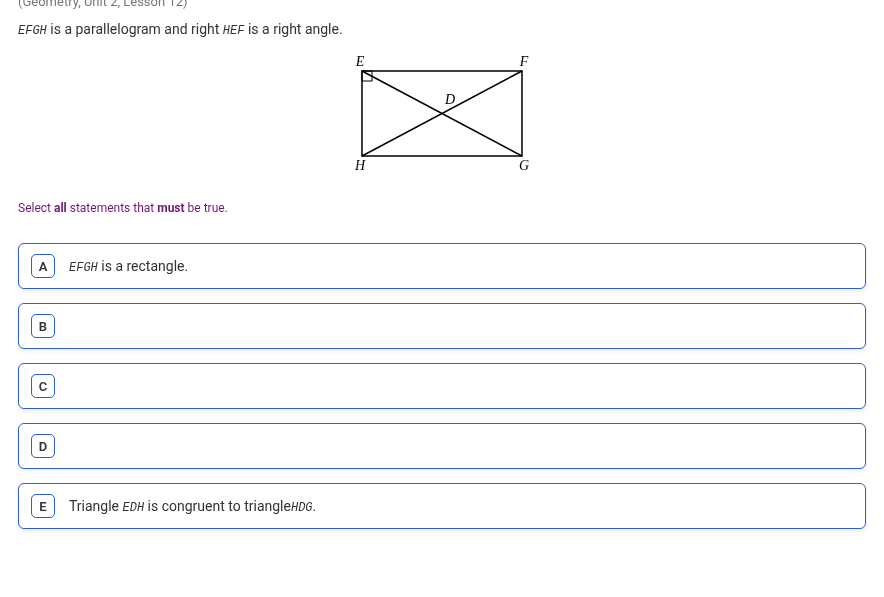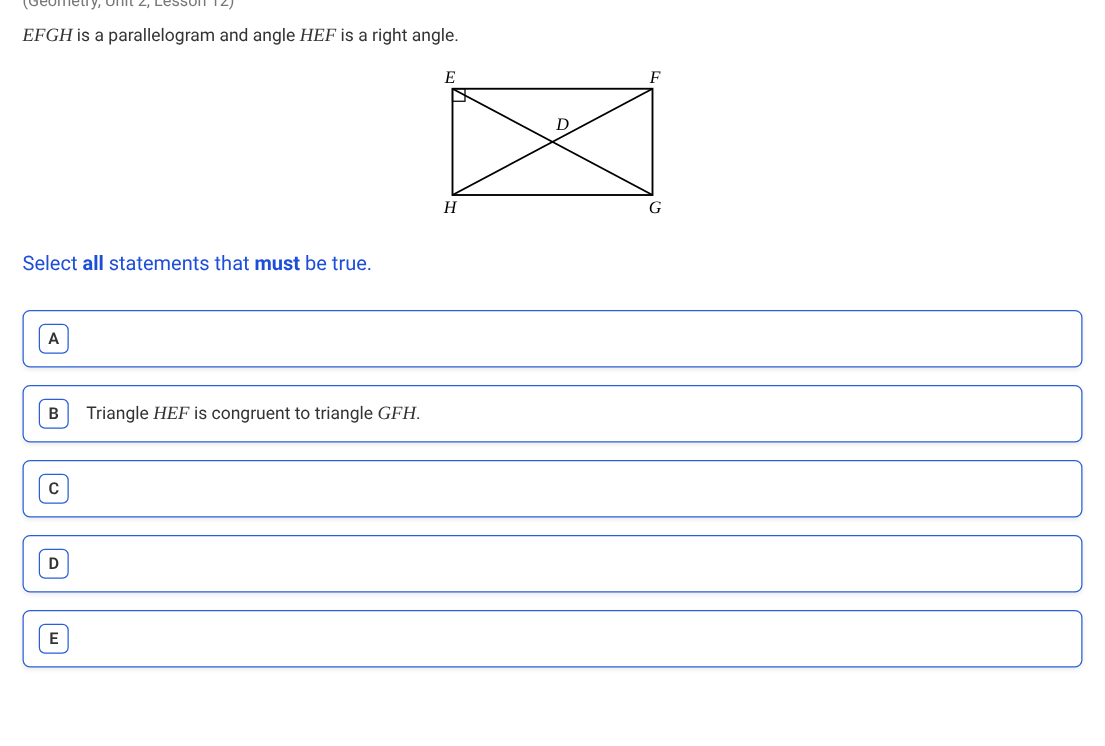--- a/index.html
+++ b/index.html
@@ -19,31 +19,31 @@
     margin-top: -6px;
     margin-bottom: 12px;
   }
   .problem-text {
     font-size: 14px;
     color: #333;
     margin-bottom: 18px;
   }
   .mathit {
     font-style: italic;
-    font-family: Liberation Serif, serif;
-    font-size: 15px;
+    font-family: Liberation Mono, monospace;
+    font-size: 12px;
   }
   .figure-wrap {
     display: flex;
     justify-content: center;
     margin-bottom: 25px;
   }
   .instruction {
-    font-size: 16px;
-    color: #1d4ed8;
+    font-size: 12px;
+    color: #701a75;
     margin-bottom: 28px;
   }
   .options {
     display: flex;
     flex-direction: column;
     gap: 14px;
   }
   .option {
     border: 1px solid #2a5fd6;
     border-radius: 6px;
@@ -73,21 +73,21 @@
     color: #333;
   }
   .bold { font-weight: 700; }
 </style>
 </head>
 <body>
 
 <div class="breadcrumb">(Geometry, Unit 2, Lesson 12)</div>
 
 <div class="problem-text">
-  <span class="mathit">EFGH</span><span> is a parallelogram and angle </span><span class="mathit">HEF</span><span> is a right angle.</span>
+  <span class="mathit">EFGH</span><span> is a parallelogram and right </span><span class="mathit">HEF</span><span> is a right angle.</span>
 </div>
 
 <div class="figure-wrap">
   <svg width="200" height="120" viewBox="0 0 200 120">
 
     <rect x="20" y="15" width="160" height="85" fill="none" stroke="#000" stroke-width="1.5"></rect>
 
     <line x1="20" y1="15" x2="180" y2="100" stroke="#000" stroke-width="1.5"></line>
     <line x1="20" y1="100" x2="180" y2="15" stroke="#000" stroke-width="1.5"></line>
 
@@ -102,27 +102,28 @@
 </div>
 
 <div class="instruction">
   <span>Select </span><span class="bold">all</span><span> statements that </span><span class="bold">must</span><span> be true.</span>
 </div>
 
 <div class="options">
 
 <div class="option">
       <div class="option-letter">A</div>
+      <div class="option-text"><span class="mathit">EFGH</span><span> is a rectangle.</span></div>
     </div>
     <div class="option">
       <div class="option-letter">B</div>
-      <div class="option-text"><span>Triangle </span><span class="mathit">HEF</span><span> is congruent to triangle </span><span class="mathit">GFH</span><span>.</span></div>
     </div>
     <div class="option">
       <div class="option-letter">C</div>
     </div>
     <div class="option">
       <div class="option-letter">D</div>
     </div>
     <div class="option">
       <div class="option-letter">E</div>
+      <div class="option-text"><span>Triangle </span><span class="mathit">EDH</span><span> is congruent to triangle</span><span class="mathit">HDG</span><span>.</span></div>
     </div>
   </div>
 
 </body></html>

